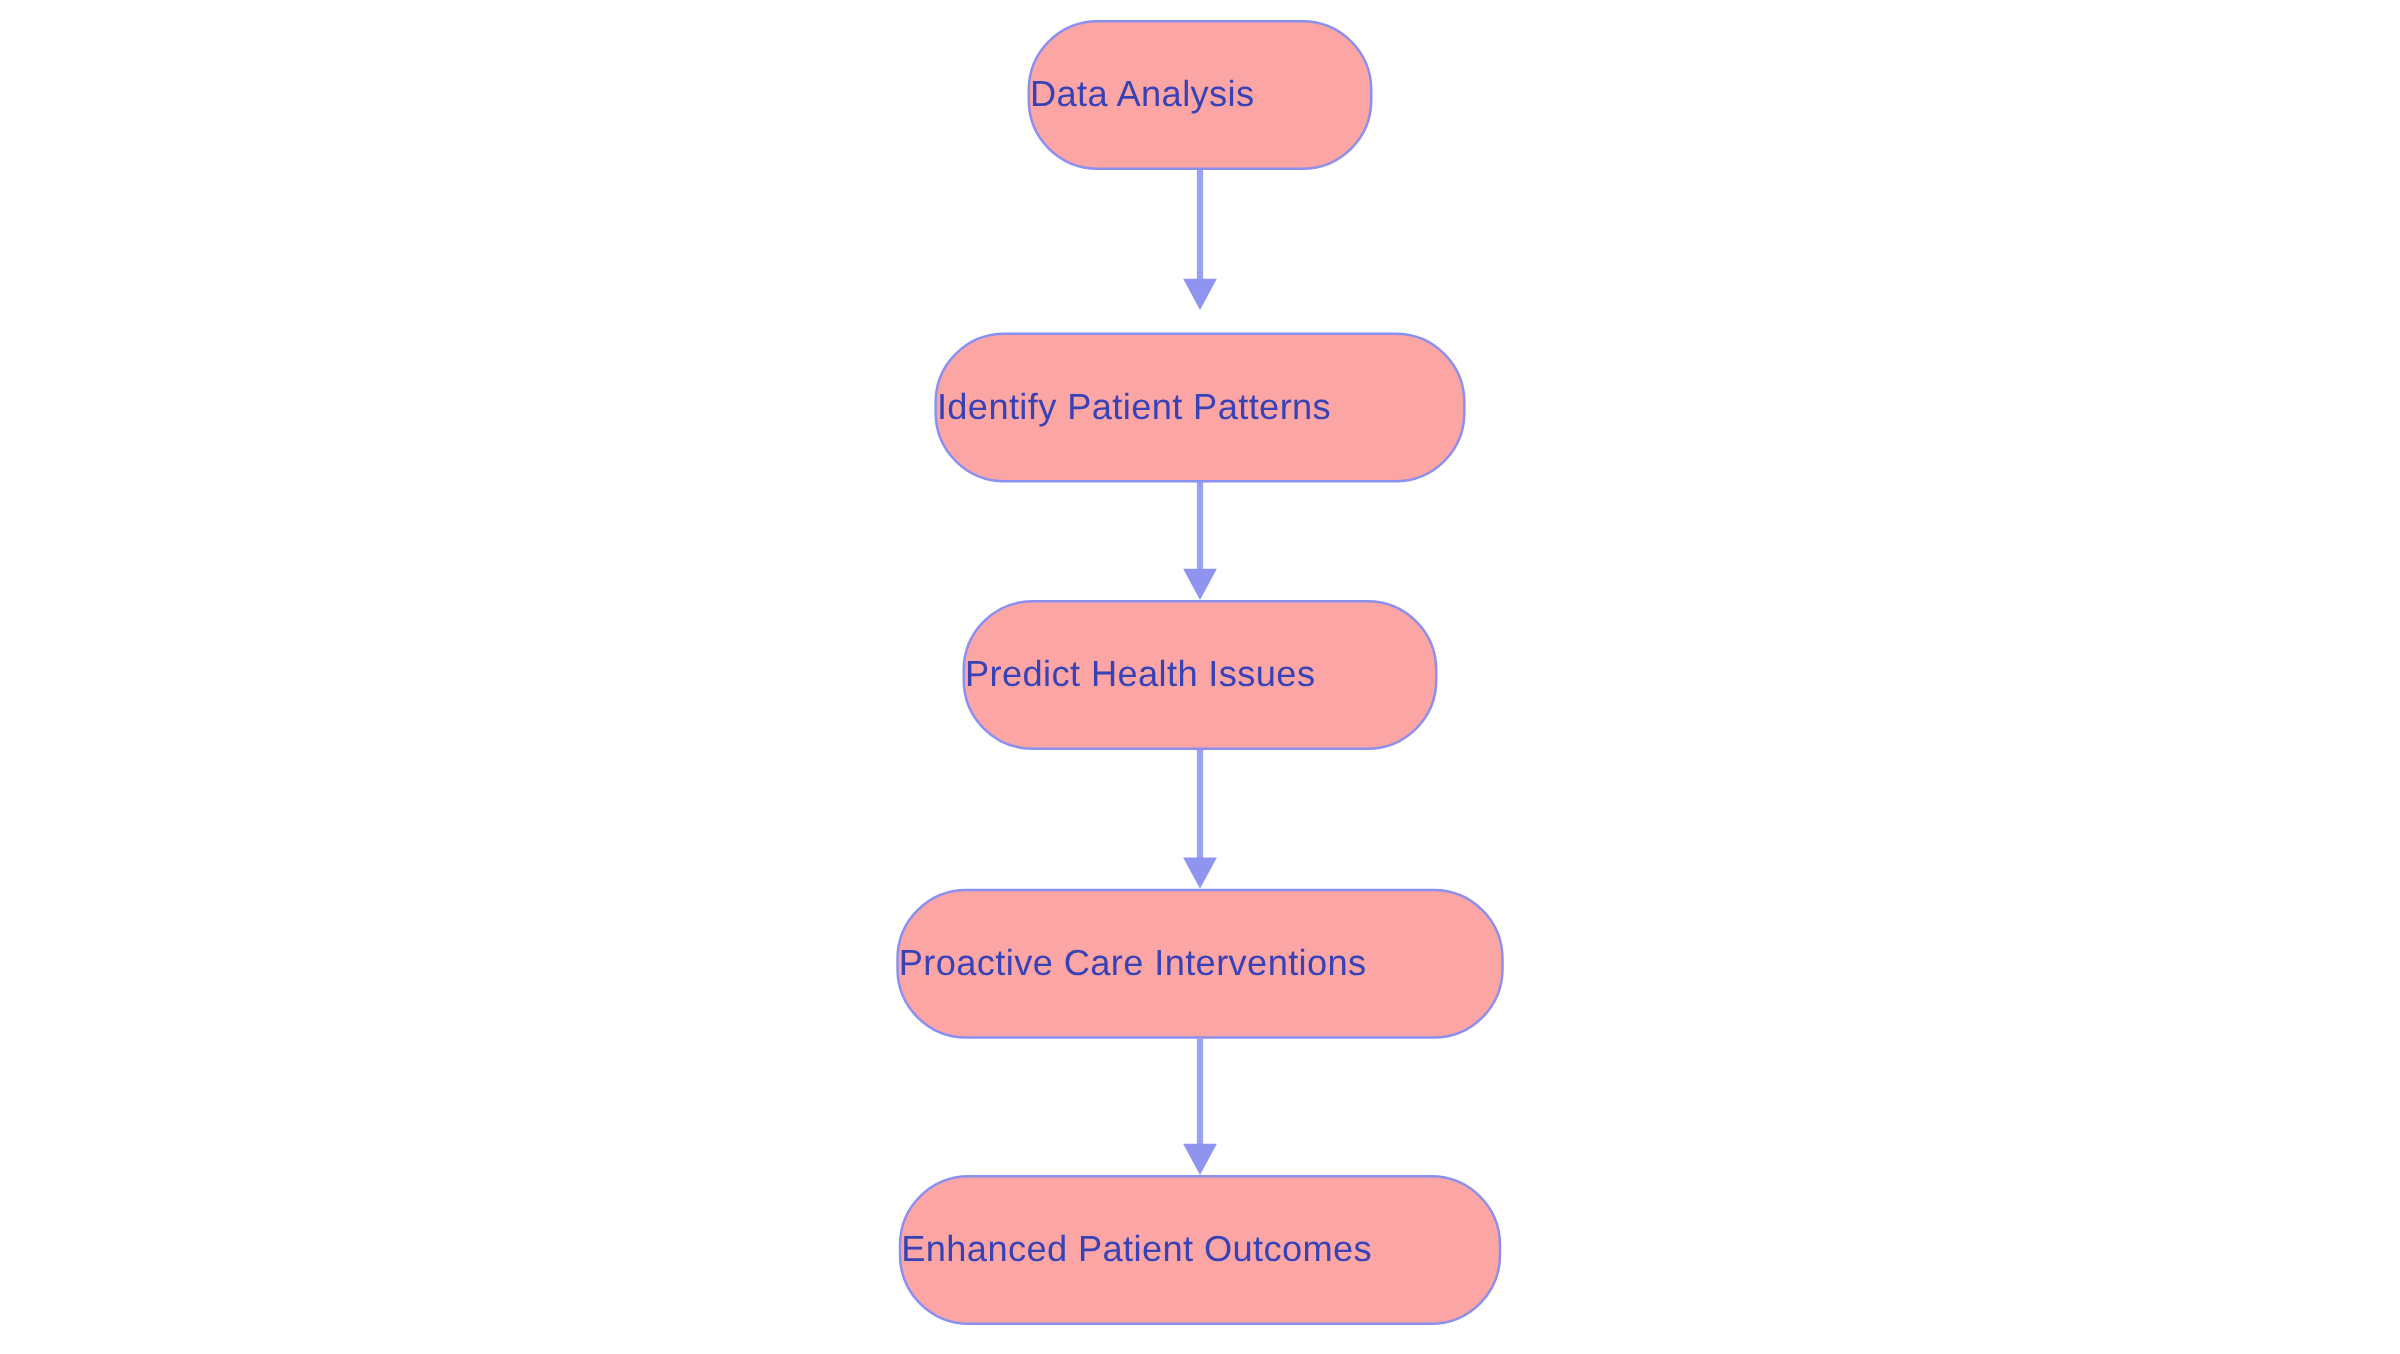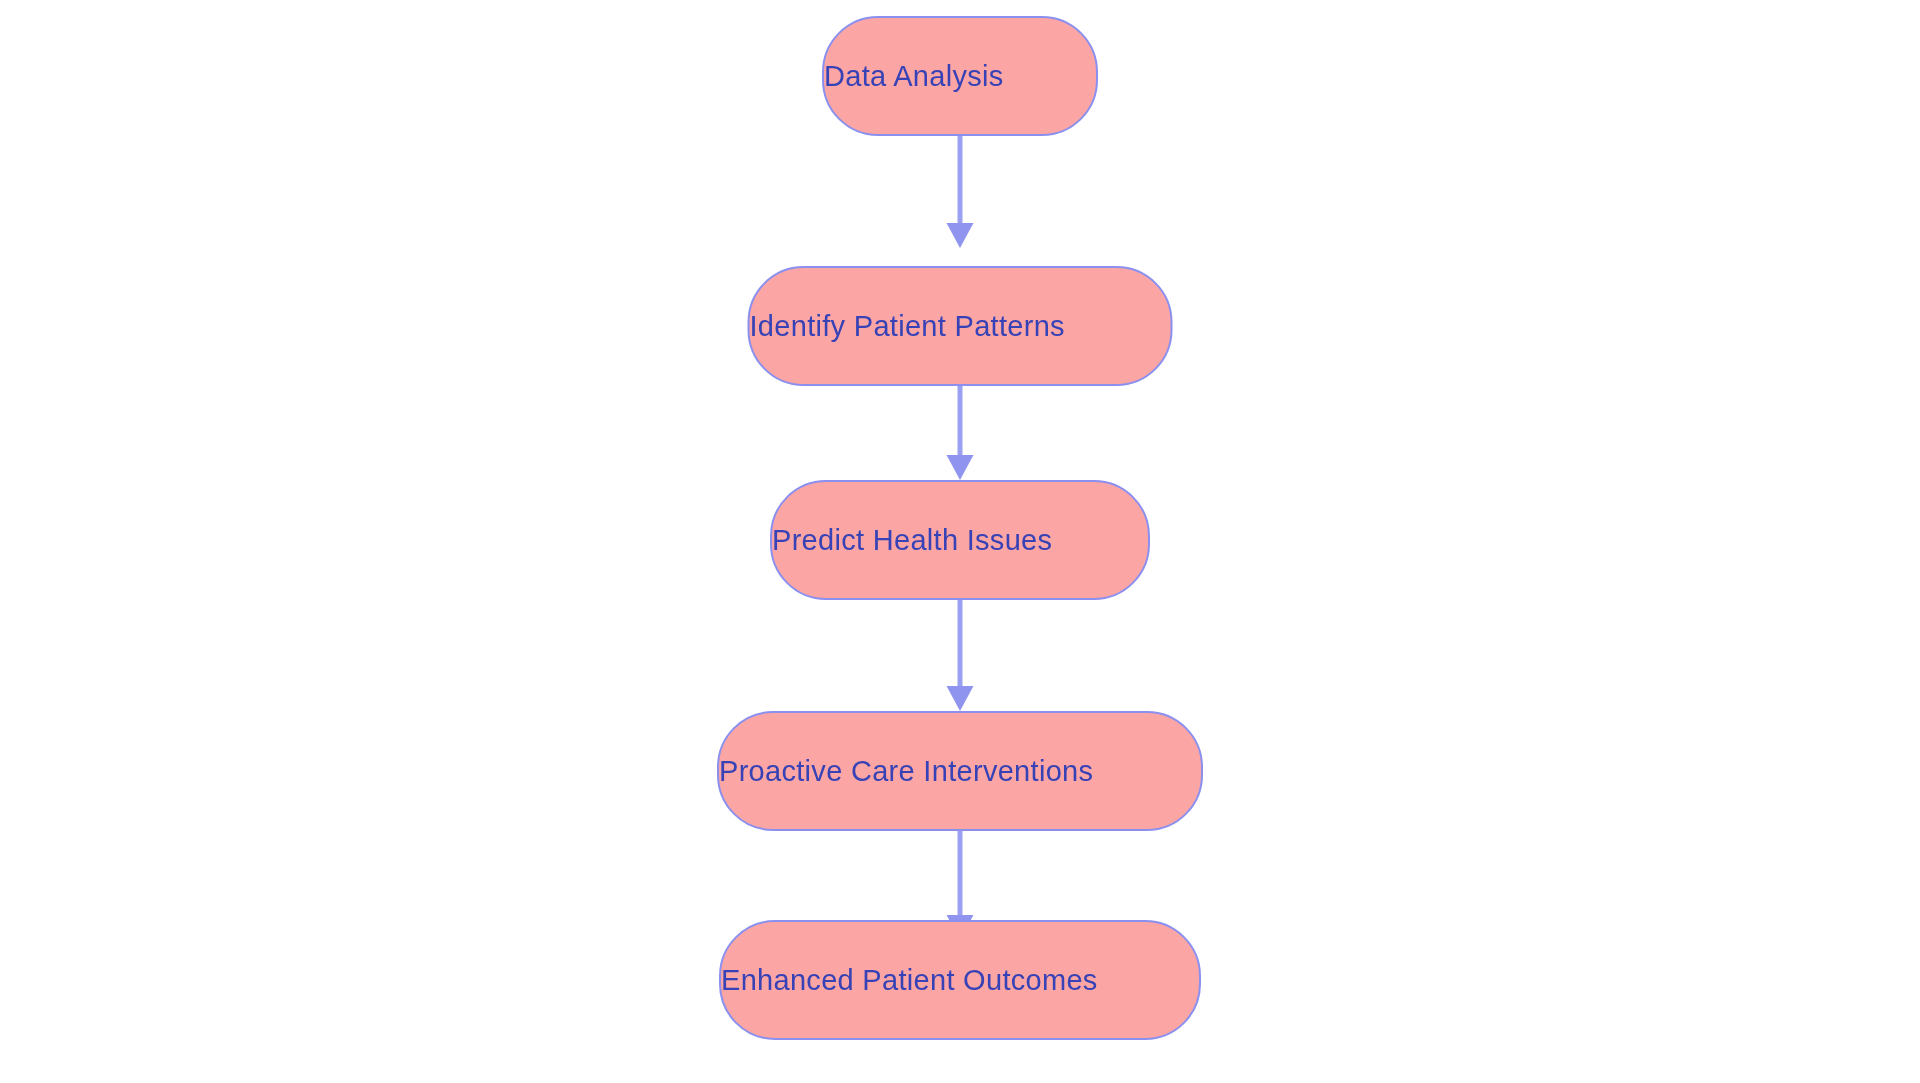--- a/index.html
+++ b/index.html
@@ -28,21 +28,21 @@
     align-items: center;
     color: #3642b5;
     font-size: 29px;
     letter-spacing: 0.3px;
     white-space: nowrap;
   }
   .flow-node.n1 { top: 16px;  min-width: 276px; }
   .flow-node.n2 { top: 248px; min-width: 425px; margin-top: 18px; }
   .flow-node.n3 { top: 480px; min-width: 380px; }
   .flow-node.n4 { top: 711px; min-width: 486px; }
-  .flow-node.n5 { top: 920px; min-width: 482px; }
+  .flow-node.n5 { top: 940px; min-width: 482px; }
   .edge-layer {
     position: absolute;
     top: 0;
     left: 0;
     width: 1920px;
     height: 1083px;
     pointer-events: none;
   }
 </style>
 </head>

